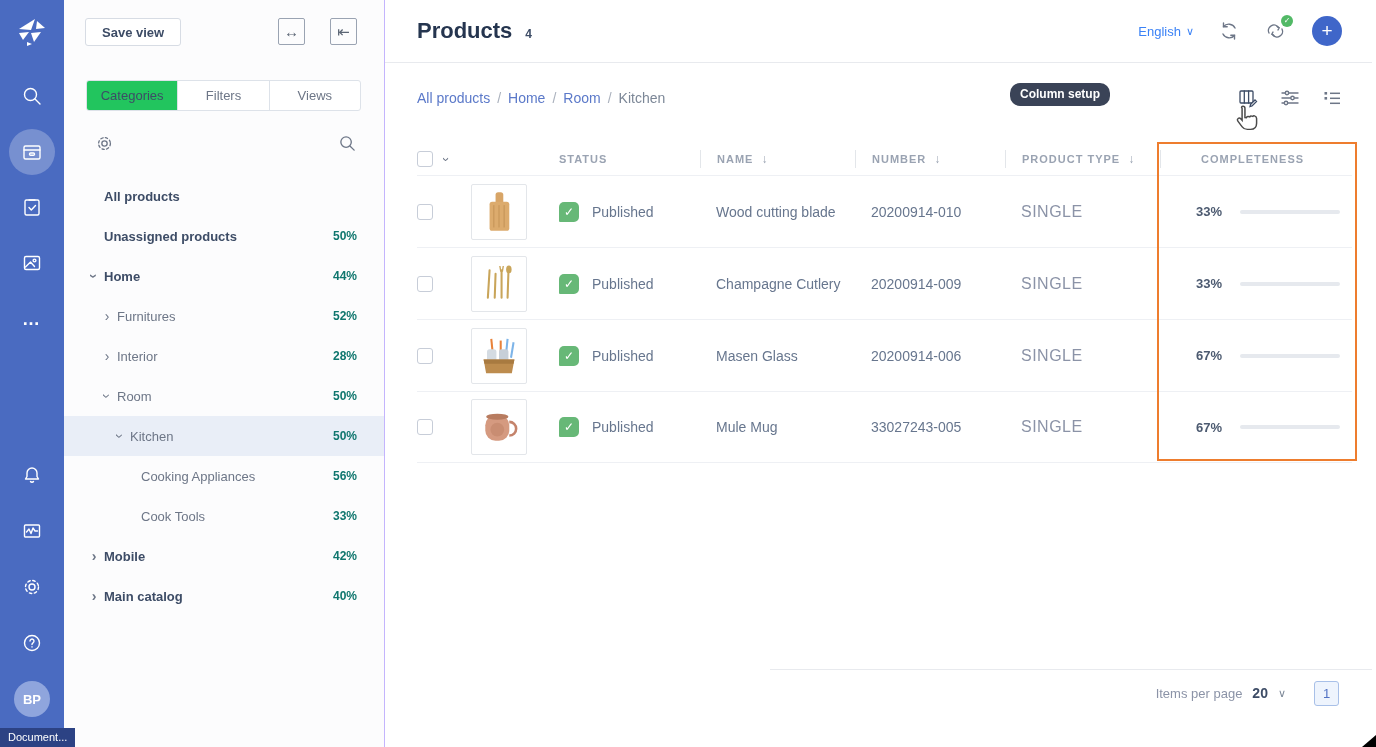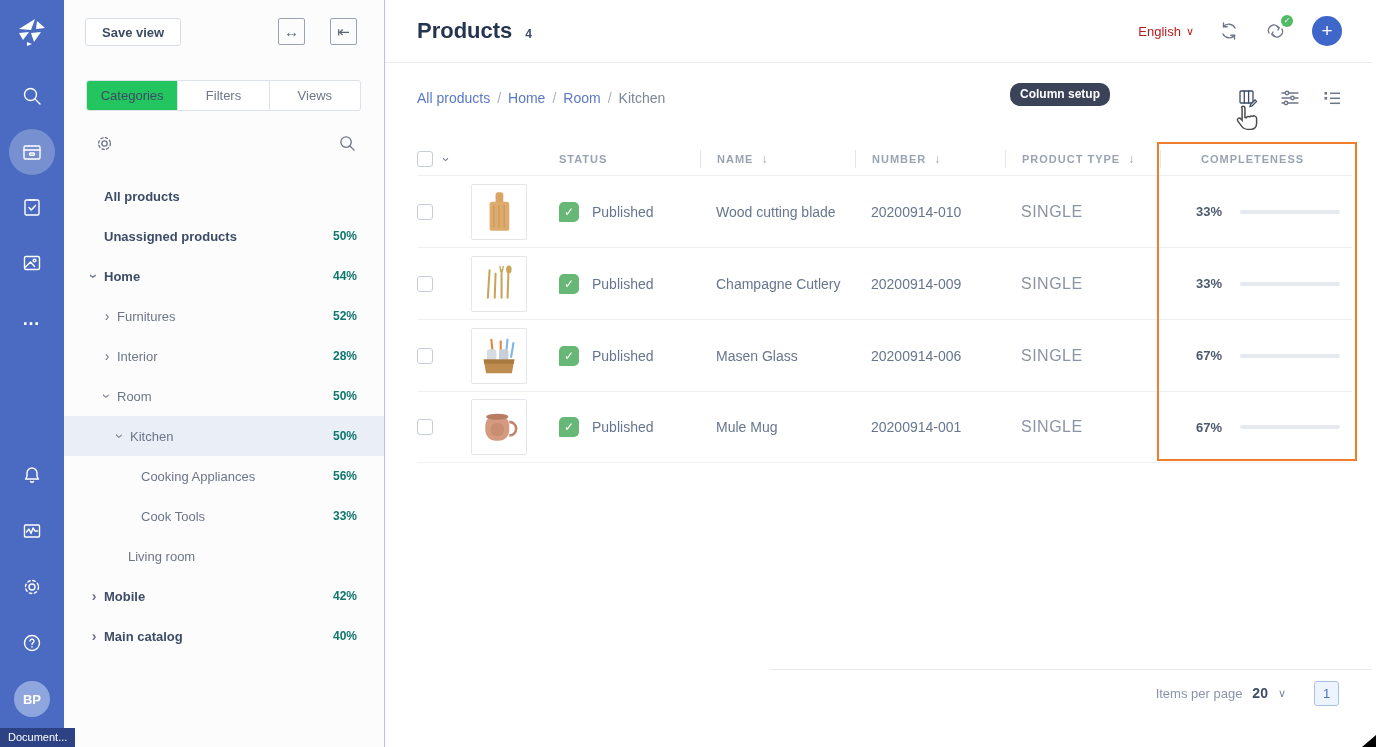--- a/index.html
+++ b/index.html
@@ -44,21 +44,21 @@
   .lvl2 { padding-left:46px; } .lvl2.nochev { padding-left:64px; }
   .lvl3 { padding-left:77px;gap:11px; }
   .tree-pct { margin-left:auto; font-size:12px; font-weight:700; color:#0f766e; }
 
   
   .main { position:absolute; left:385px; top:0; right:4px; height:716px; background:#fff; }
   .main-header { height:63px; border-bottom:1px solid #e8eaee; display:flex; align-items:center; padding:0 30px 0 32px; }
   .page-title { font-size:22px; font-weight:700; color:#25354f; }
   .page-count { font-size:12px; font-weight:700; color:#3d4c66; margin-left:13px; margin-top:6px; }
   .header-right { margin-left:auto; display:flex; align-items:center; gap:24px; }
-  .locale { display:flex; align-items:center; gap:5px; font-size:13px; color:#b91c1c; cursor:pointer; }
+  .locale { display:flex; align-items:center; gap:5px; font-size:13px; color:#3b82f6; cursor:pointer; }
   .locale .dd { font-size:11px; }
   .icon-btn { background:none; border:none; cursor:pointer; position:relative; display:flex; }
   .add-btn { width:30px; height:30px; border-radius:50%; background:#3f66c9; border:none; color:#fff;
     font-size:19px; line-height:28px; cursor:pointer; }
   .badge-check { position:absolute; top:-5px; right:-5px; width:12px; height:12px; border-radius:50%;
     background:#52b966; color:#fff; font-size:8px; line-height:12px; text-align:center; }
 
   .crumb-row { margin:22px 30px 0 32px; display:flex; align-items:center; height:26px; position:relative; }
   .breadcrumb { display:flex; align-items:center; font-size:14px; }
   .crumb-link { color:#5b79c9; cursor:pointer; }
@@ -239,24 +239,20 @@
       <span>Kitchen</span>
       <span class="tree-pct">50%</span>
     </div>
     <div class="tree-item lvl3">
       <span>Cooking Appliances</span>
       <span class="tree-pct">56%</span>
     </div>
     <div class="tree-item lvl3">
       <span>Cook Tools</span>
       <span class="tree-pct">33%</span>
-    </div>
-    <div class="tree-item lvl2 nochev">
-      <span>Living room</span>
-      <span class="tree-pct"></span>
     </div>
     <div class="tree-item bold lvl0">
       <span class="chev right"></span>
       <span>Mobile</span>
       <span class="tree-pct">42%</span>
     </div>
     <div class="tree-item bold lvl0">
       <span class="chev right"></span>
       <span>Main catalog</span>
       <span class="tree-pct">40%</span>
@@ -459,21 +455,21 @@
           <circle cx="26" cy="31" r="8" fill="#c98d72"></circle>
         </svg>
       </span>
       <span class="status-cell">
         <span class="status-badge">
             <span>✓</span>
           </span>
         <span class="cell" style="padding-left:0">Published</span>
       </span>
       <span class="cell">Mule Mug</span>
-      <span class="cell">20200914-001</span>
+      <span class="cell">33027243-005</span>
       <span class="cell type">SINGLE</span>
       <span class="comp-cell">
         <span class="comp-pct">67%</span>
         <span class="bar"><span class="bar-fill" style="width: 67%;"></span></span>
       </span>
     </div>
   </div>
 
   <div class="footer">
     <span class="per-page-label">Items per page</span>

